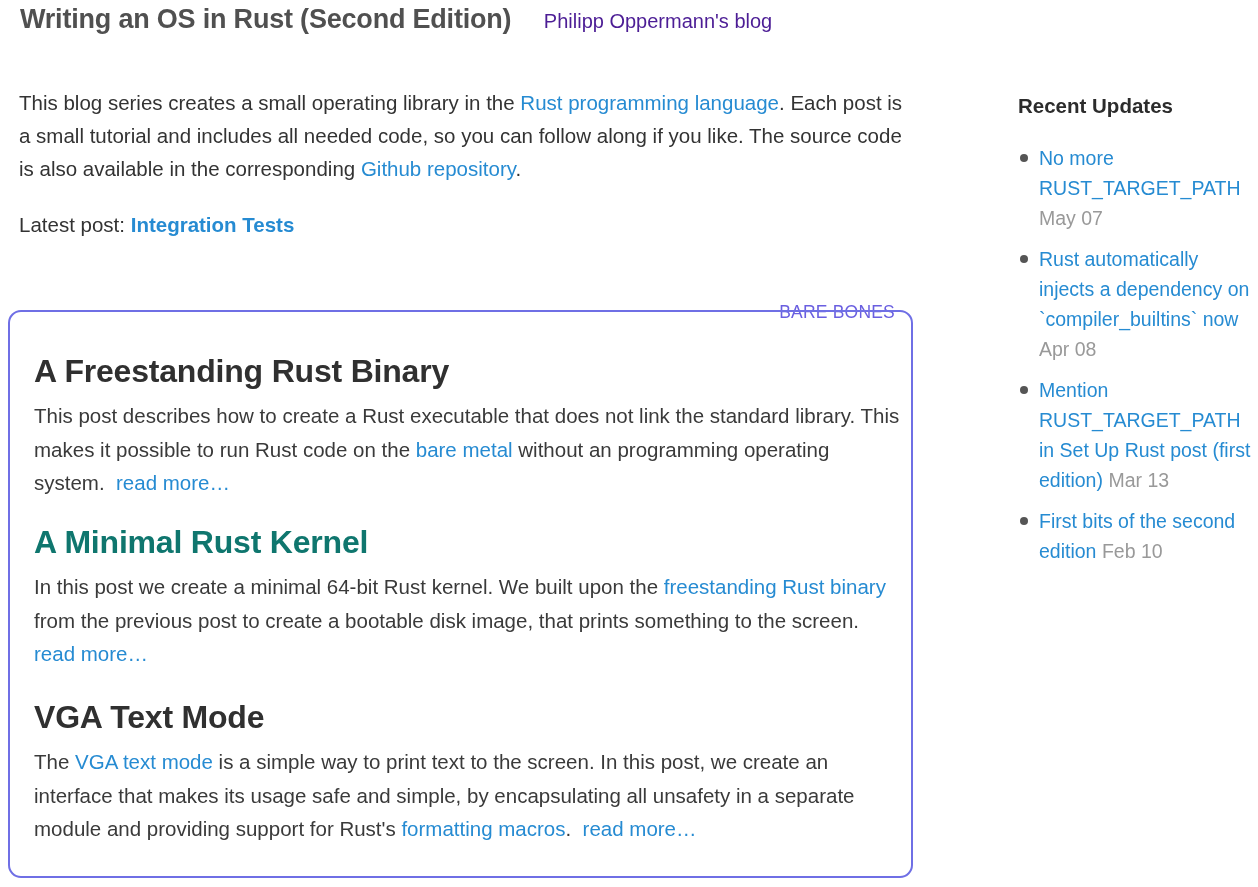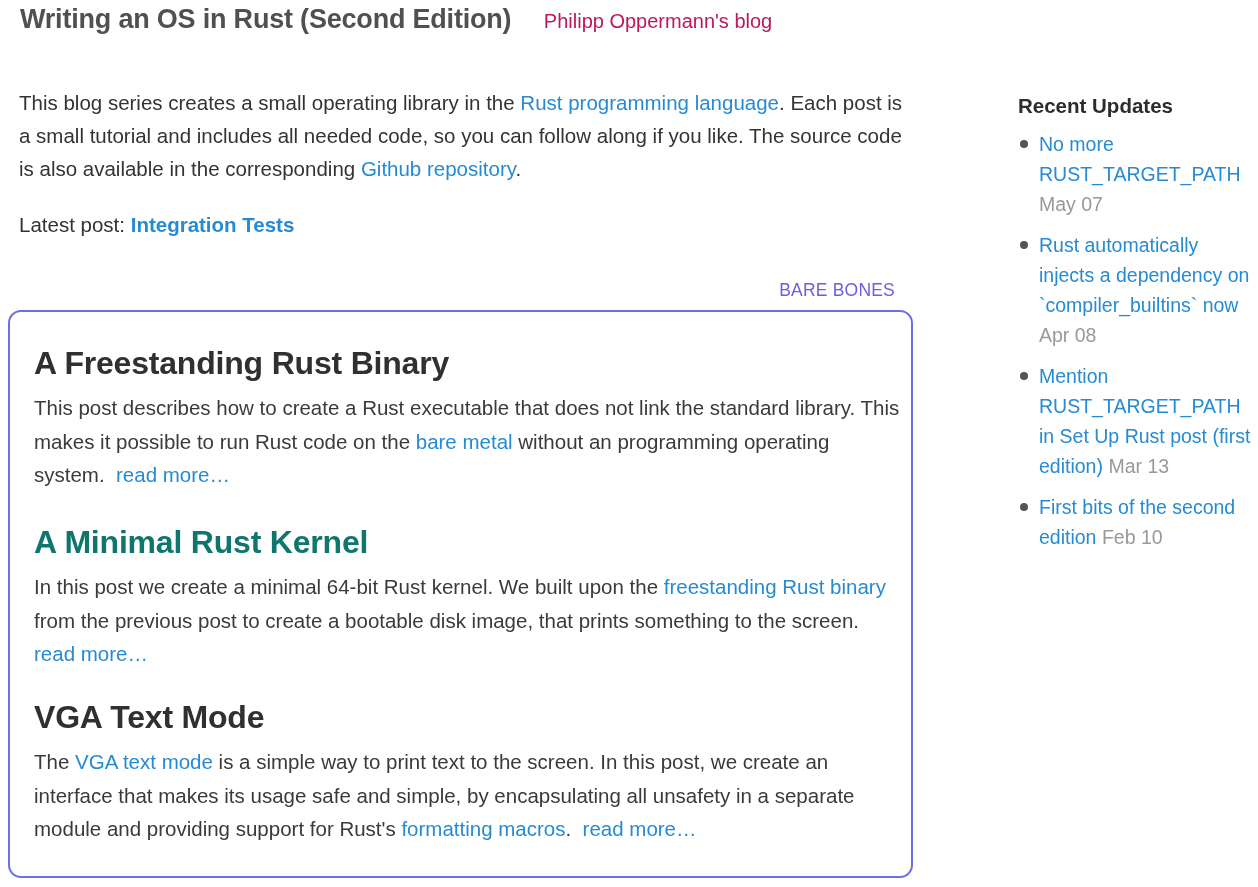--- a/index.html
+++ b/index.html
@@ -1,52 +1,52 @@
 <!DOCTYPE html>
 <html><head>
 <meta charset="utf-8">
 <style>
   html, body { margin:0; padding:0; background:#ffffff; }
   body { width:1258px; height:887px; overflow:hidden; position:relative;
          font-family:"Liberation Sans", sans-serif; color:#333333; }
   a { color:#268bd2; text-decoration:none; }
   .header { position:absolute; left:20px; top:4px; white-space:nowrap; }
   .site-title { font-size:27px; font-weight:bold; color:#505050; display:inline-block; letter-spacing:-0.2px; }
-  .site-sub { font-size:20px; color:#be185d; display:inline-block; margin-left:28px; }
+  .site-sub { font-size:20px; color:#4c1d95; display:inline-block; margin-left:28px; }
   .intro { position:absolute; left:19px; top:86px; width:890px; font-size:20.5px; line-height:33px; color:#333; }
   .latest { position:absolute; left:19px; top:208px; font-size:20.5px; line-height:33px; }
   .latest a { font-weight:bold; }
-  .cat-label { position:absolute; right:363px; top:280px; font-size:17.5px; color:#6a5fe0; letter-spacing:0.2px; }
+  .cat-label { position:absolute; right:363px; top:302px; font-size:17.5px; color:#6a5fe0; letter-spacing:0.2px; }
   .box { position:absolute; left:8px; top:310px; width:905px; height:568px; border:2px solid #6f6fe5; border-radius:13px; box-sizing:border-box; }
   .post { position:absolute; left:24px; width:870px; }
   .post h2 { margin:0; font-size:32px; font-weight:bold; color:#303030; letter-spacing:-0.2px; line-height:38px; }
   .post p { margin:9px 0 0 0; font-size:20.5px; line-height:33.5px; color:#3a3a3a; }
   .sidebar { position:absolute; left:1018px; top:94px; width:240px; }
   .sidebar h3 { margin:0; font-size:20.5px; font-weight:bold; color:#2c2c2c; }
-  .sidebar ul { list-style:none; margin:11px 0 0 0; padding:0; }
+  .sidebar ul { list-style:none; margin:25px 0 0 0; padding:0; }
   .sidebar li { position:relative; padding-left:21px; font-size:19.5px; line-height:30px; margin-bottom:11px; }
   .sidebar li .bullet { position:absolute; left:2px; top:11px; width:8px; height:8px; border-radius:50%; background:#555; }
   .date { color:#999999; }
 </style>
 </head>
 <body>
 
 <div class="header">
   <a class="site-title">Writing an OS in Rust (Second Edition)</a>
   <span class="site-sub">Philipp Oppermann's blog</span>
 </div>
 
 <div class="intro"><span>This blog series creates a small operating library in the </span><a>Rust programming language</a><span>. Each post is a small tutorial and includes all needed code, so you can follow along if you like. The source code is also available in the corresponding </span><a>Github repository</a><span>.</span></div>
 
 <div class="latest"><span>Latest post: </span><a>Integration Tests</a></div>
 
 <div class="cat-label">BARE BONES</div>
 
 <div class="box">
-  <div class="post" style="top:32px;">
+  <div class="post" style="top:40px;">
     <h2><a style="color:#303030">A Freestanding Rust Binary</a></h2>
     <p><span>This post describes how to create a Rust executable that does not link the standard library. This makes it possible to run Rust code on the </span><a>bare metal</a><span> without an programming operating system.</span>&nbsp; <a>read more…</a></p>
   </div>
   <div class="post" style="top:211px;">
     <h2><a style="color:#0f766e">A Minimal Rust Kernel</a></h2>
     <p><span>In this post we create a minimal 64-bit Rust kernel. We built upon the </span><a>freestanding Rust binary</a><span> from the previous post to create a bootable disk image, that prints something to the screen.</span>&nbsp; <a>read more…</a></p>
   </div>
   <div class="post" style="top:386px;">
     <h2><a style="color:#303030">VGA Text Mode</a></h2>
     <p><span>The </span><a>VGA text mode</a><span> is a simple way to print text to the screen. In this post, we create an interface that makes its usage safe and simple, by encapsulating all unsafety in a separate module and providing support for Rust's </span><a>formatting macros</a><span>.</span>&nbsp; <a>read more…</a></p>

